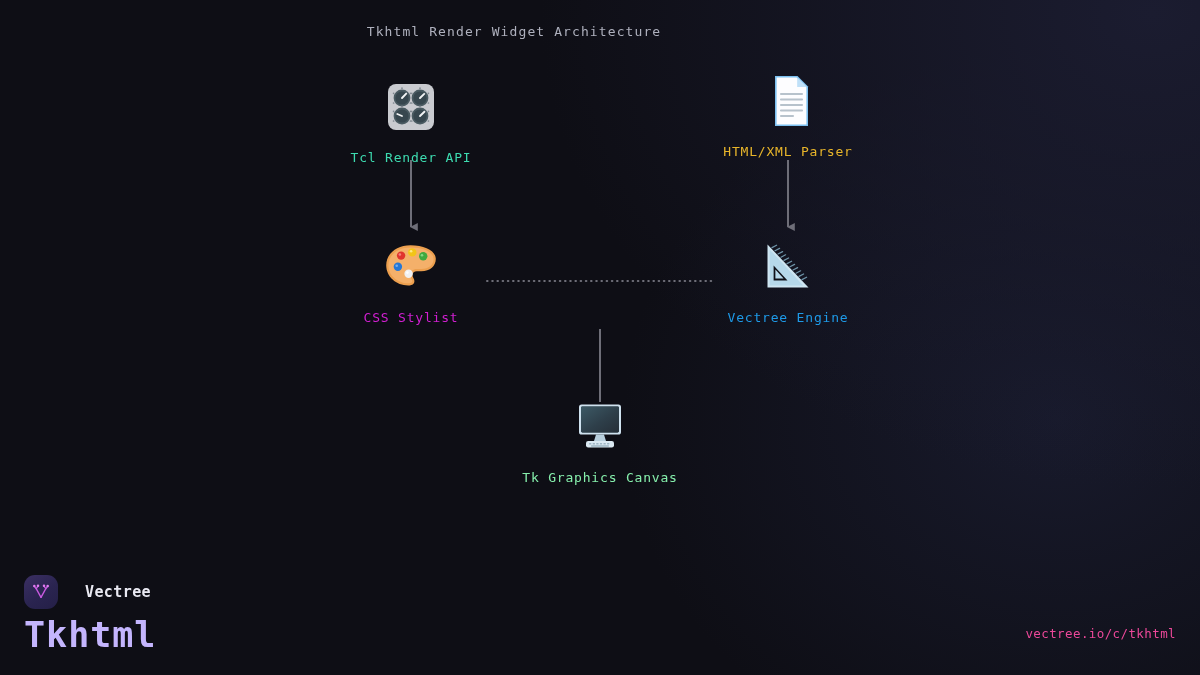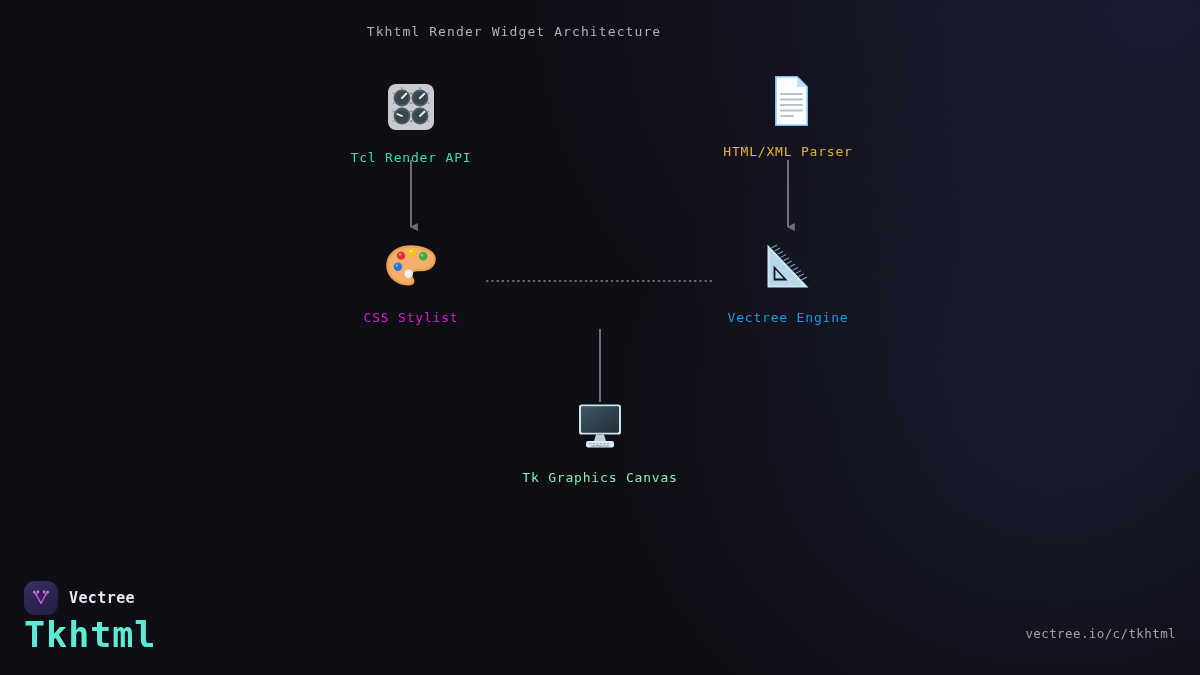--- a/index.html
+++ b/index.html
@@ -53,38 +53,38 @@
   #node-layout   { left:688px; top:238px; }
   #node-canvas   { left:500px; top:398px; }
 
   
   .edges { position:absolute; inset:0; pointer-events:none; }
 
   
   .brand {
     position:absolute; left:24px; bottom:22px;
   }
-  .brand-row { display:flex; align-items:center; gap:11px; }
+  .brand-row { display:flex; align-items:center; gap:27px; }
   .brand-mark {
     width:34px; height:34px; border-radius:11px;
     background:linear-gradient(145deg,#3b2f63 0%,#2a2450 55%,#241f47 100%);
     display:flex; align-items:center; justify-content:center;
     flex:0 0 auto;
   }
   .brand-name {
     font-size:15px; font-weight:bold; color:#e9e9f2; letter-spacing:0.4px;
   }
   .brand-title {
-    margin-top:3px;
-    font-size:35px; font-weight:bold; color:#5eead4;
+    margin-top:9px;
+    font-size:35px; font-weight:bold; color:#c4b5fd;
     letter-spacing:1px; line-height:1;
   }
   .brand-url {
     position:absolute; right:24px; bottom:34px;
-    font-size:12.5px; color:#a3a3a3; letter-spacing:0.4px;
+    font-size:12.5px; color:#ec4899; letter-spacing:0.4px;
   }
 </style>
 </head>
 <body>
 
 <div class="bg-wash"></div>
 
 <div class="stage">
 
   <div class="title">Tkhtml Render Widget Architecture</div>

